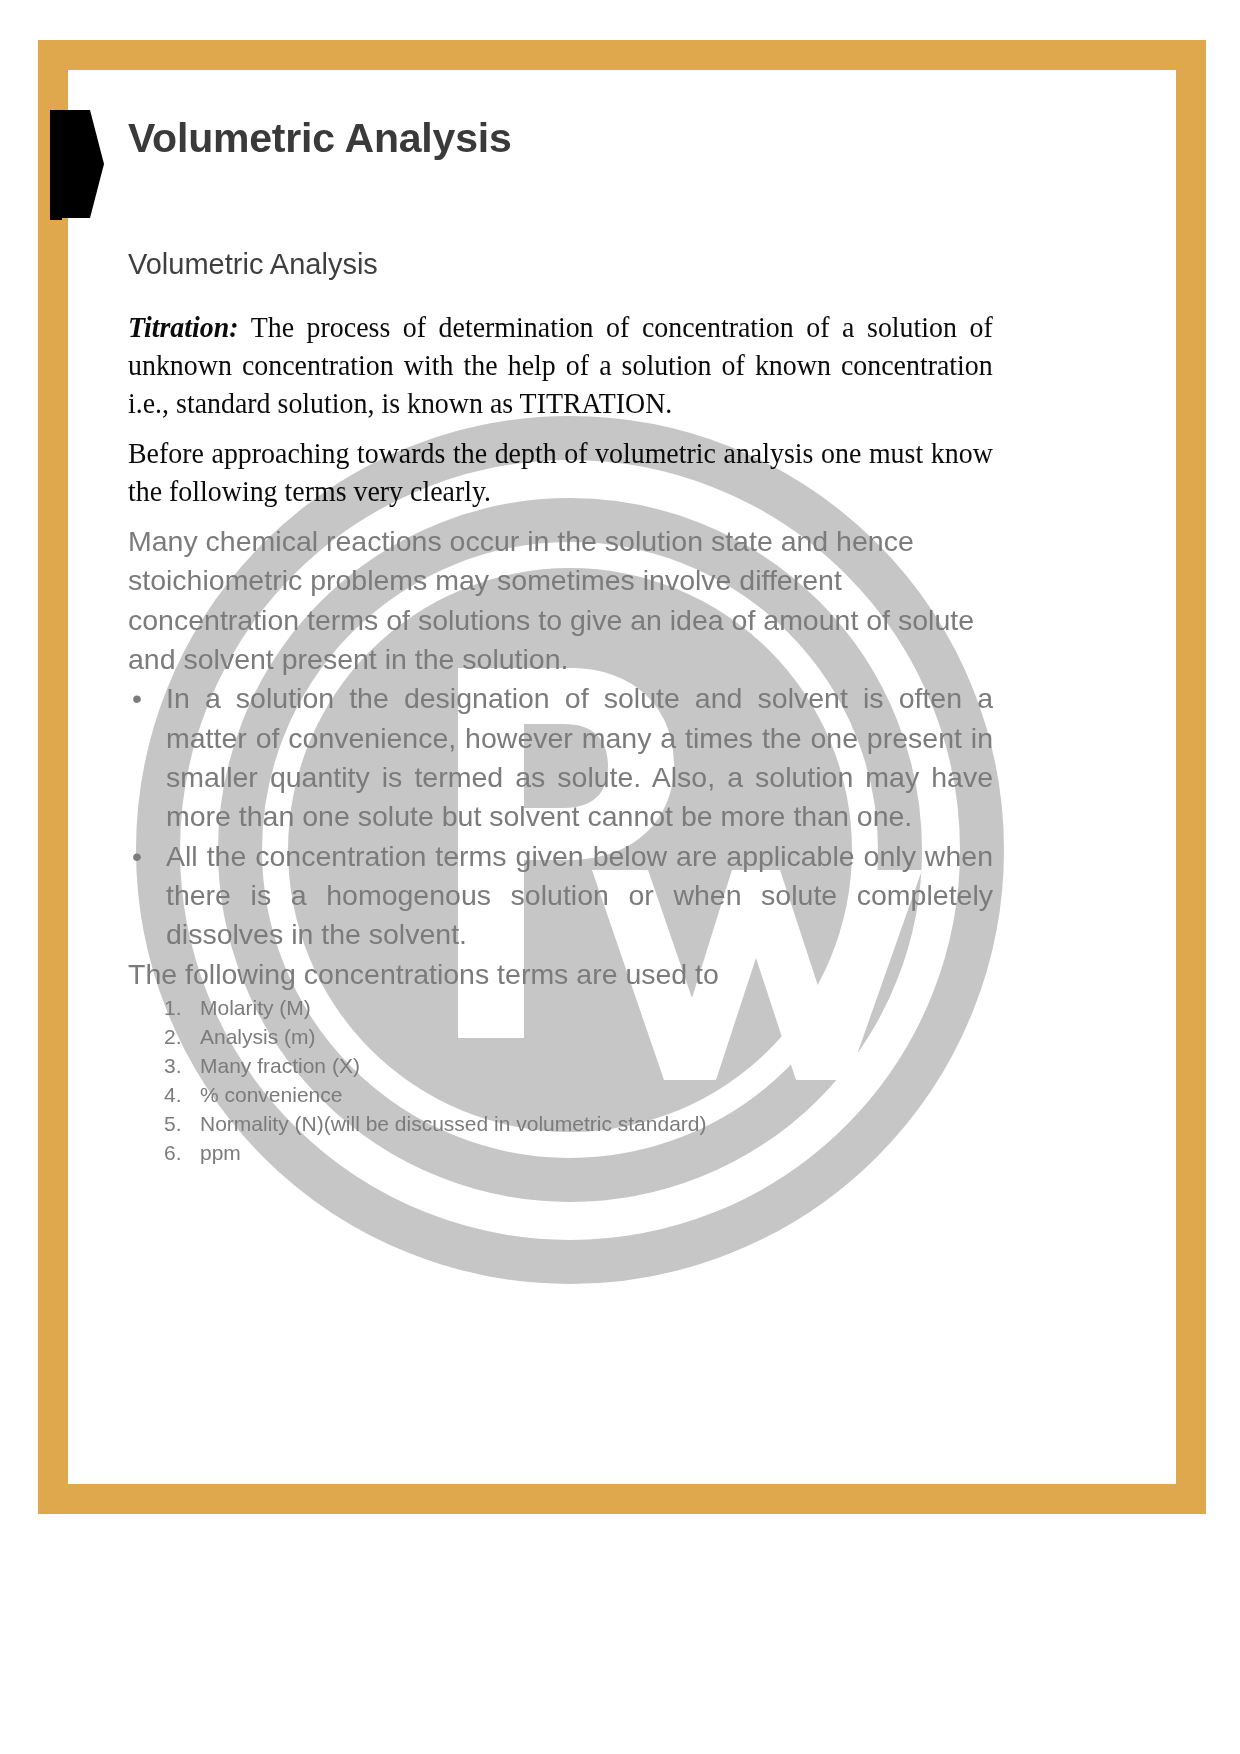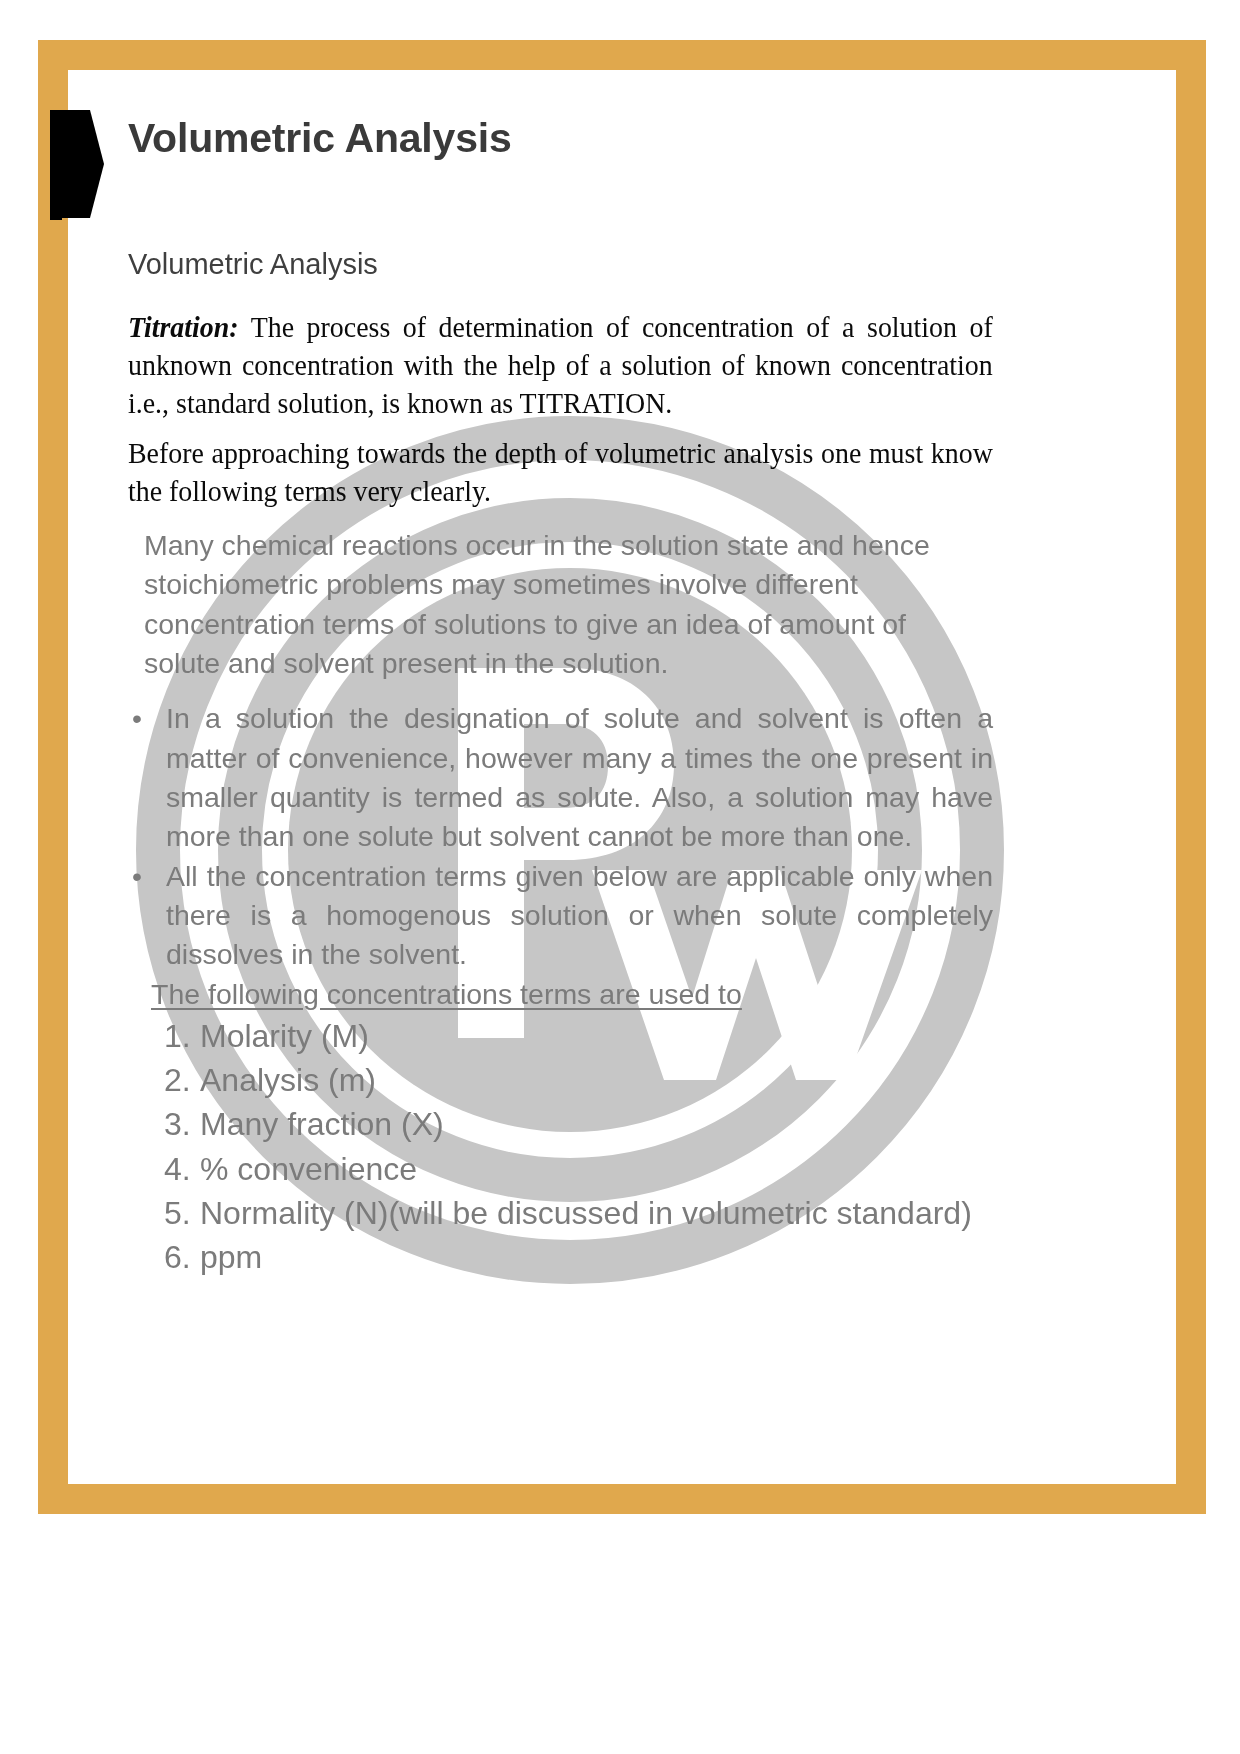--- a/index.html
+++ b/index.html
@@ -106,21 +106,21 @@
     font-weight: bold;
     font-style: italic;
   }
 
   
   .gray-para {
     font-family: "Liberation Sans", sans-serif;
     font-size: 28.5px;
     line-height: 1.38;
     color: #7b7b7b;
-    margin: 16px;
+    margin: 0;
     text-align: left;
   }
 
   ul.bullets {
     list-style: none;
     margin: 0;
     padding: 0;
   }
   ul.bullets > li {
     position: relative;
@@ -143,36 +143,34 @@
 
   .underlined-block {
     font-family: "Liberation Sans", sans-serif;
     font-size: 28.5px;
     line-height: 1.38;
     color: #7b7b7b;
     margin: 0;
   }
   .underlined-block .u-line {
     display: block;
-    text-decoration: underline;
     text-underline-offset: 4px;
-    margin-left: 23px;
   }
   .underlined-block .u-line.indent { padding-left: 36px; }
 
   ol.numbers {
     list-style: none;
     margin: 0;
     padding: 0 0 0 36px;
     counter-reset: numitem;
   }
   ol.numbers > li {
     counter-increment: numitem;
     font-family: "Liberation Sans", sans-serif;
-    font-size: 32px;
+    font-size: 21px;
     line-height: 1.38;
     color: #7b7b7b;
     position: relative;
     padding-left: 36px;
   }
   ol.numbers > li::before {
     content: counter(numitem) ".";
     position: absolute;
     left: 0;
     top: 0;

